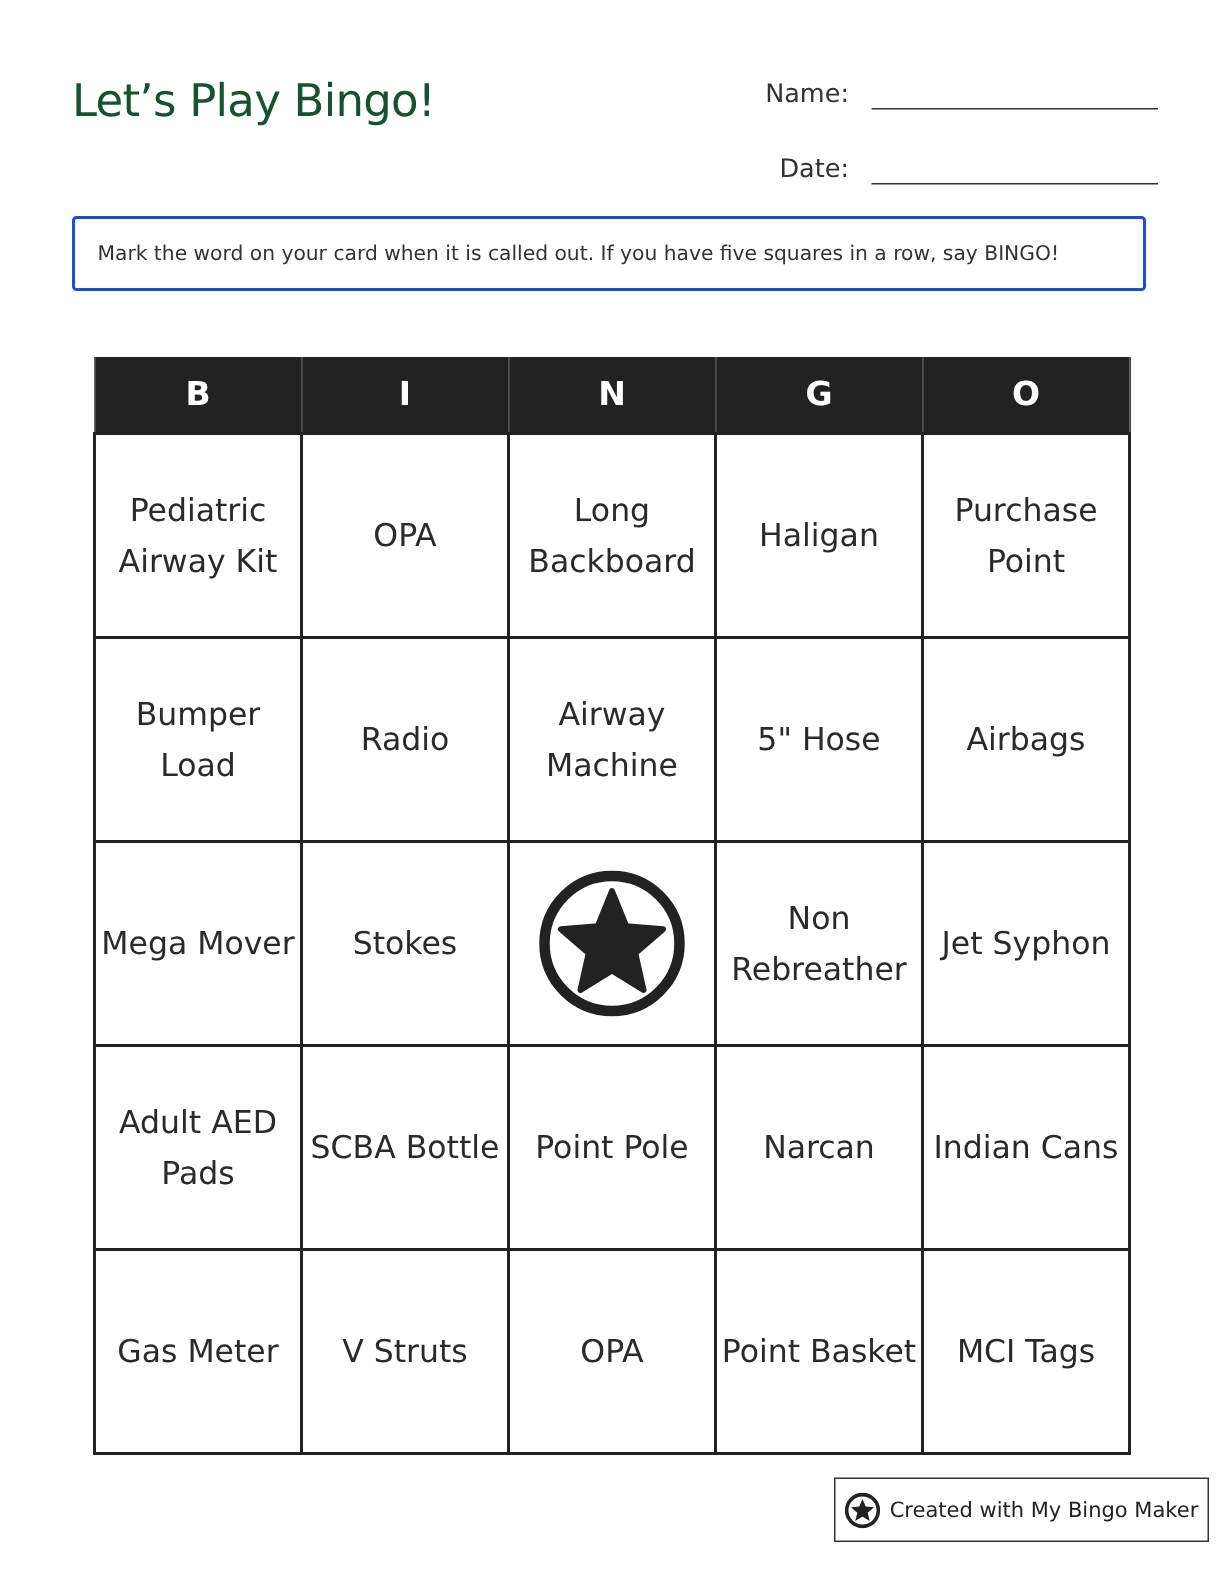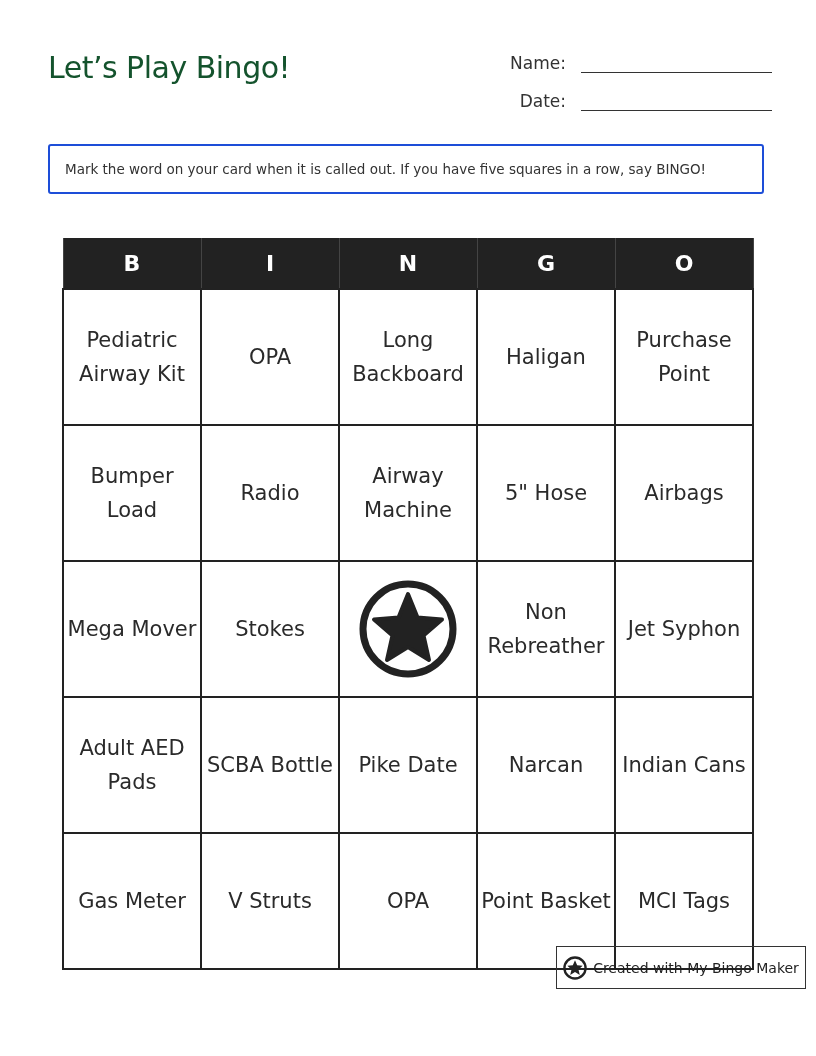--- a/index.html
+++ b/index.html
@@ -6,33 +6,33 @@
   body { width:816px; height:1056px; position:relative; font-family:"DejaVu Sans", sans-serif; color:#222; overflow:hidden; }
   .title { position:absolute; left:48px; top:50px; font-size:30px; font-weight:normal; letter-spacing:-0.5px; color:#14532d; }
   .field { position:absolute; display:flex; align-items:flex-end; }
   .field .lbl { font-size:17px; color:#333; width:60px; text-align:right; margin-right:15px; }
   .field .line { width:191px; border-bottom:1.5px solid #333; height:20px; }
   .instr { position:absolute; left:48px; top:144px; width:716px; height:50px; border:2px solid #1d4ed8; border-radius:3px; box-sizing:border-box; display:flex; align-items:center; padding-left:15px; font-size:13.5px; color:#333; }
   .card { position:absolute; left:62px; top:238px; width:692px; border-collapse:collapse; }
   .card th { background:#222; color:#fff; height:48px; font-size:22px; font-weight:bold; border-left:1px solid #444; border-right:1px solid #444; }
   .card td { width:138px; height:136px; border:2px solid #222; text-align:center; vertical-align:middle; font-size:21px; line-height:34px; color:#2a2a2a; padding:0 2px; box-sizing:border-box; }
   .free svg { display:block; margin:0 auto; }
-  .footer { position:absolute; left:556px; top:946px; width:250px; height:43px; border:1.5px solid #333; box-sizing:border-box; display:flex; align-items:center; justify-content:center; font-size:14px; color:#222; }
+  .footer { position:absolute; left:556px; top:985px; width:250px; height:43px; border:1.5px solid #333; box-sizing:border-box; display:flex; align-items:center; justify-content:center; font-size:14px; color:#222; }
   .footer svg { margin-right:6px; }
 </style>
 </head>
 <body>
 
 <div class="title">Let’s Play Bingo!</div>
 
 <div class="field" style="left:506px; top:52px;">
   <span class="lbl">Name:</span>
   <span class="line"></span>
 </div>
-<div class="field" style="left:506px; top:90px;">
+<div class="field" style="left:506px; top:102px;">
   <span class="lbl">Date:</span>
   <span class="line"></span>
 </div>
 
 <div class="instr">
   <span>Mark the word on your card when it is called out. If you have five squares in a row, say BINGO!</span>
 </div>
 
 <table class="card">
   <thead>
@@ -67,21 +67,21 @@
           <circle cx="50" cy="50" r="45" fill="none" stroke="#222" stroke-width="7"></circle>
           <path d="M50 15 L59.5 38.5 L84 40.5 L65.5 56.5 L71 81 L50 68 L29 81 L34.5 56.5 L16 40.5 L40.5 38.5 Z" fill="#222" stroke="#222" stroke-width="4" stroke-linejoin="round"></path>
         </svg>
       </td>
       <td>Non Rebreather</td>
       <td>Jet Syphon</td>
     </tr>
     <tr>
       <td>Adult AED Pads</td>
       <td>SCBA Bottle</td>
-      <td>Pike Date</td>
+      <td>Point Pole</td>
       <td>Narcan</td>
       <td>Indian Cans</td>
     </tr>
     <tr>
       <td>Gas Meter</td>
       <td>V Struts</td>
       <td>OPA</td>
       <td>Point Basket</td>
       <td>MCI Tags</td>
     </tr>

